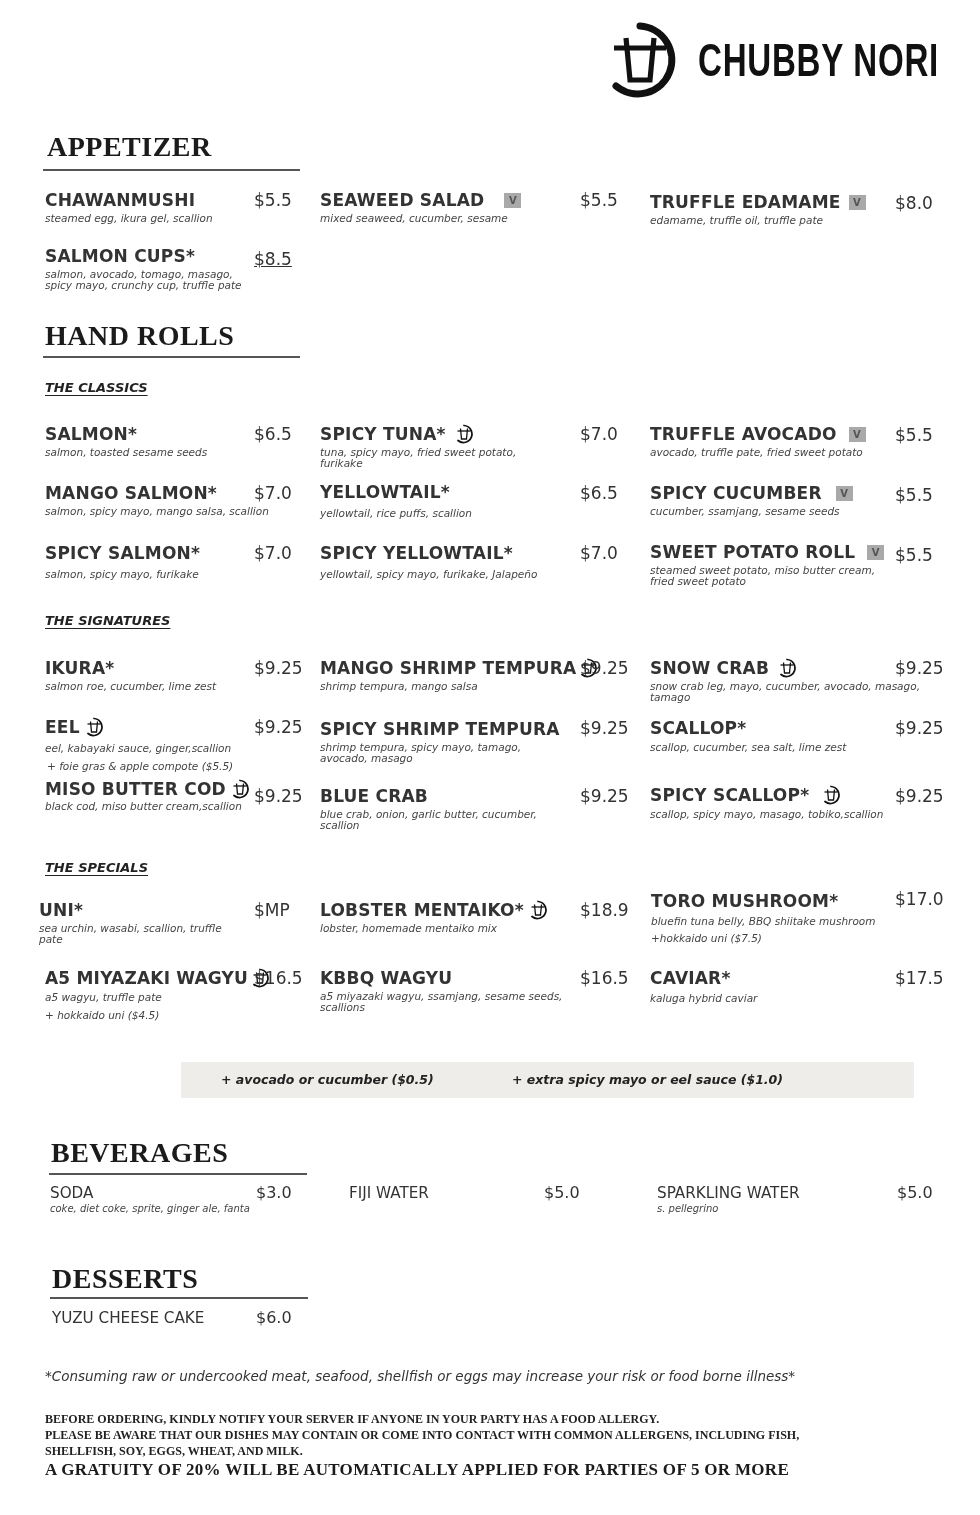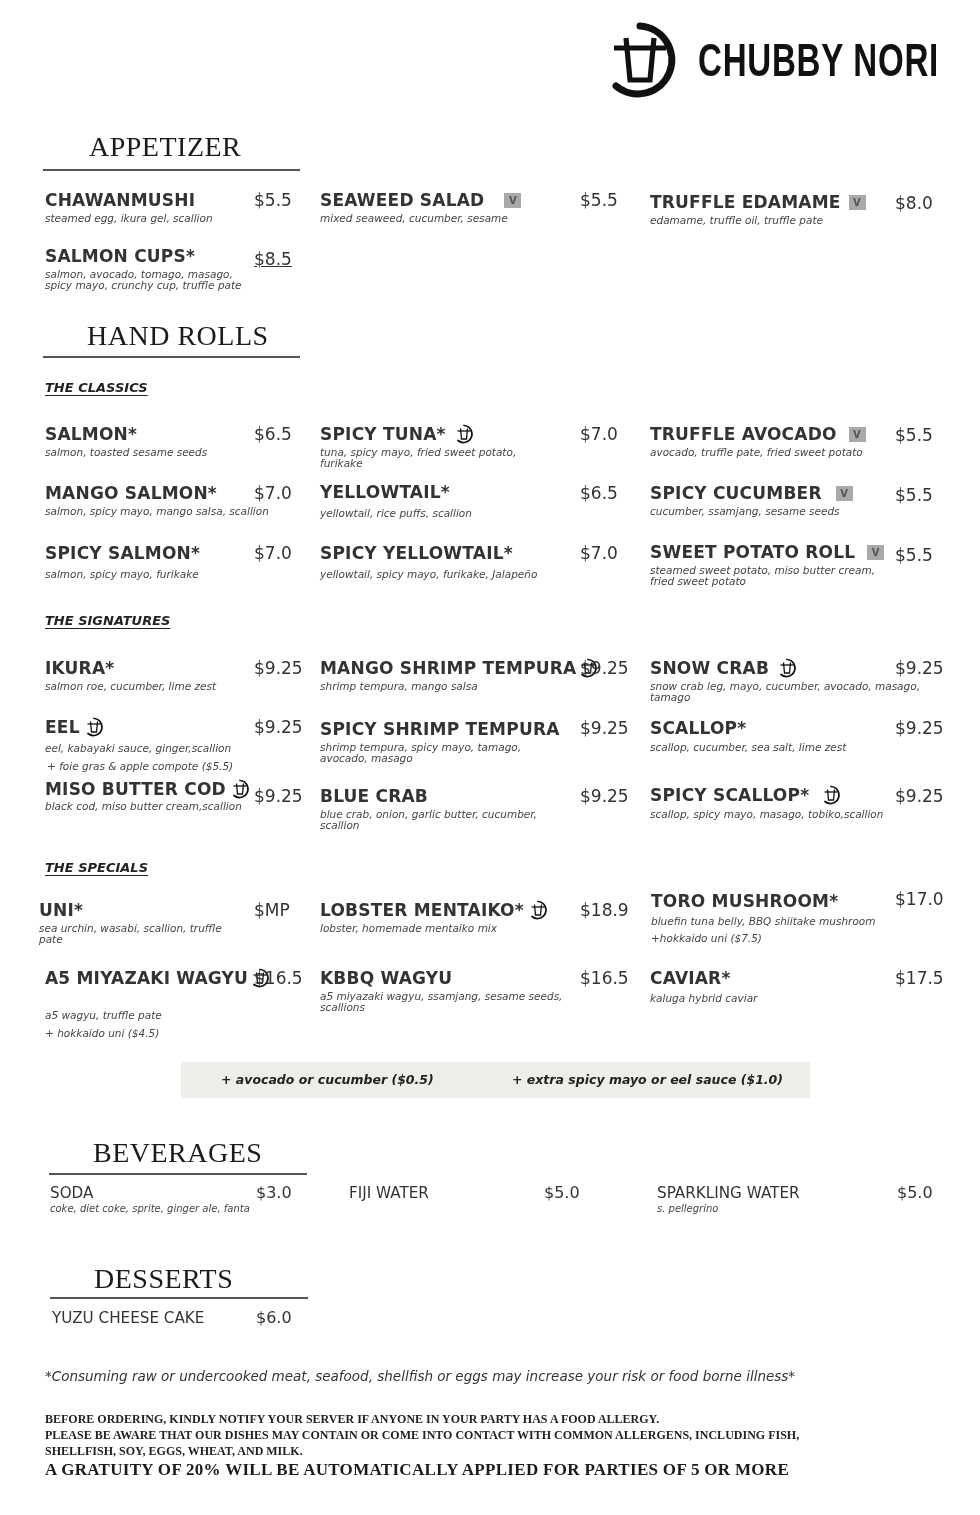--- a/index.html
+++ b/index.html
@@ -5,37 +5,37 @@
   * { box-sizing: border-box; margin: 0; padding: 0; }
   html, body { width: 980px; height: 1515px; background: #ffffff; overflow: hidden; }
   body { position: relative; font-family: "Liberation Sans", sans-serif; color: #333333; }
 
   
   .logo { position: absolute; left: 600px; top: 20px; height: 80px; display: flex; align-items: center; }
   .logo-mark { width: 80px; height: 80px; }
   .logo-text { font-family: "Liberation Sans", sans-serif; font-weight: bold; font-size: 46px; color: #111; letter-spacing: 1px; transform: scaleX(0.72); transform-origin: left center; margin-left: 18px; white-space: nowrap; }
 
   
-  .section-title { position: absolute; font-family: "Liberation Serif", serif; font-weight: normal; font-size: 28px; color: #1b1b1b; letter-spacing: 0.5px; margin-left: 42px; }
+  .section-title { position: absolute; font-family: "Liberation Serif", serif; font-weight: bold; font-size: 28px; color: #1b1b1b; letter-spacing: 0.5px; }
   .section-rule { position: absolute; height: 1.5px; background: #555; }
 
   .subhead { position: absolute; font-family: "DejaVu Sans", sans-serif; font-weight: bold; font-style: italic; font-size: 13px; color: #222; text-decoration: underline; text-underline-offset: 3px; }
 
   
   .item { position: absolute; }
   .item-name { font-family: "DejaVu Sans", sans-serif; font-size: 17px; color: #333; white-space: nowrap; letter-spacing: 0.2px; line-height: 20px; display: flex; align-items: center; font-weight: bold; }
   .item-desc { font-family: "DejaVu Sans", sans-serif; font-style: italic; font-size: 10.5px; color: #444; line-height: 11px; margin-top: 3px; }
   .item-extra { font-family: "DejaVu Sans", sans-serif; font-style: italic; font-size: 10.5px; color: #444; line-height: 12px; margin-top: 6px; }
   .price { position: absolute; font-family: "DejaVu Sans", sans-serif; font-size: 17px; color: #333; white-space: nowrap; line-height: 20px; }
 
   .veg-badge { display: inline-block; width: 17px; height: 15px; background: #a9a9a9; color: #555; font-size: 10px; line-height: 15px; text-align: center; margin-left: 20px; }
   .sig-icon { display: inline-block; width: 20px; height: 20px; margin-left: 8px; vertical-align: middle; }
 
   
-  .addons { position: absolute; left: 181px; top: 1062px; width: 629px; height: 36px; background: #efedea; }
+  .addons { position: absolute; left: 181px; top: 1062px; width: 733px; height: 36px; background: #efedea; }
   .addon { position: absolute; top: 10px; font-family: "DejaVu Sans", sans-serif; font-weight: bold; font-style: italic; font-size: 12.5px; color: #222; white-space: nowrap; }
 
   
   .bev-name { font-family: "DejaVu Sans", sans-serif; font-size: 16px; color: #333; white-space: nowrap; transform: scaleX(0.95); transform-origin: left; }
   .bev-desc { font-family: "DejaVu Sans", sans-serif; font-style: italic; font-size: 10px; color: #444; margin-top: 1px; }
 
   .disclaimer { position: absolute; left: 45px; top: 1368px; font-family: "DejaVu Sans", sans-serif; font-style: italic; font-size: 13.5px; color: #333; white-space: nowrap; }
   .allergy { position: absolute; left: 45px; font-family: "Liberation Serif", serif; font-weight: bold; font-size: 12px; color: #222; white-space: nowrap; }
   .gratuity { position: absolute; left: 45px; top: 1460px; font-family: "Liberation Serif", serif; font-weight: bold; font-size: 17px; color: #1b1b1b; white-space: nowrap; letter-spacing: 0.3px; }
 </style>
@@ -273,21 +273,21 @@
 </div>
 <div class="price" style="left:895px;top:889px;">$17.0</div>
 
 <div class="item" style="left:45px;top:968px;">
   <div class="item-name">
       <span>A5 MIYAZAKI WAGYU</span>
       <svg class="sig-icon" style="margin-left:2px" viewBox="0 0 40 40">
         <use href="#mark"></use>
       </svg>
     </div>
-  <div class="item-desc" style="margin-top:22px">a5 wagyu, truffle pate</div>
+  <div class="item-desc" style="margin-top:4px">a5 wagyu, truffle pate</div>
   <div class="item-extra">+ hokkaido uni ($4.5)</div>
 </div>
 <div class="price" style="left:254px;top:968px;">$16.5</div>
 
 <div class="item" style="left:320px;top:968px;width:250px;">
   <div class="item-name">KBBQ WAGYU</div>
   <div class="item-desc">a5 miyazaki wagyu, ssamjang, sesame seeds, scallions</div>
 </div>
 <div class="price" style="left:580px;top:968px;">$16.5</div>
 

